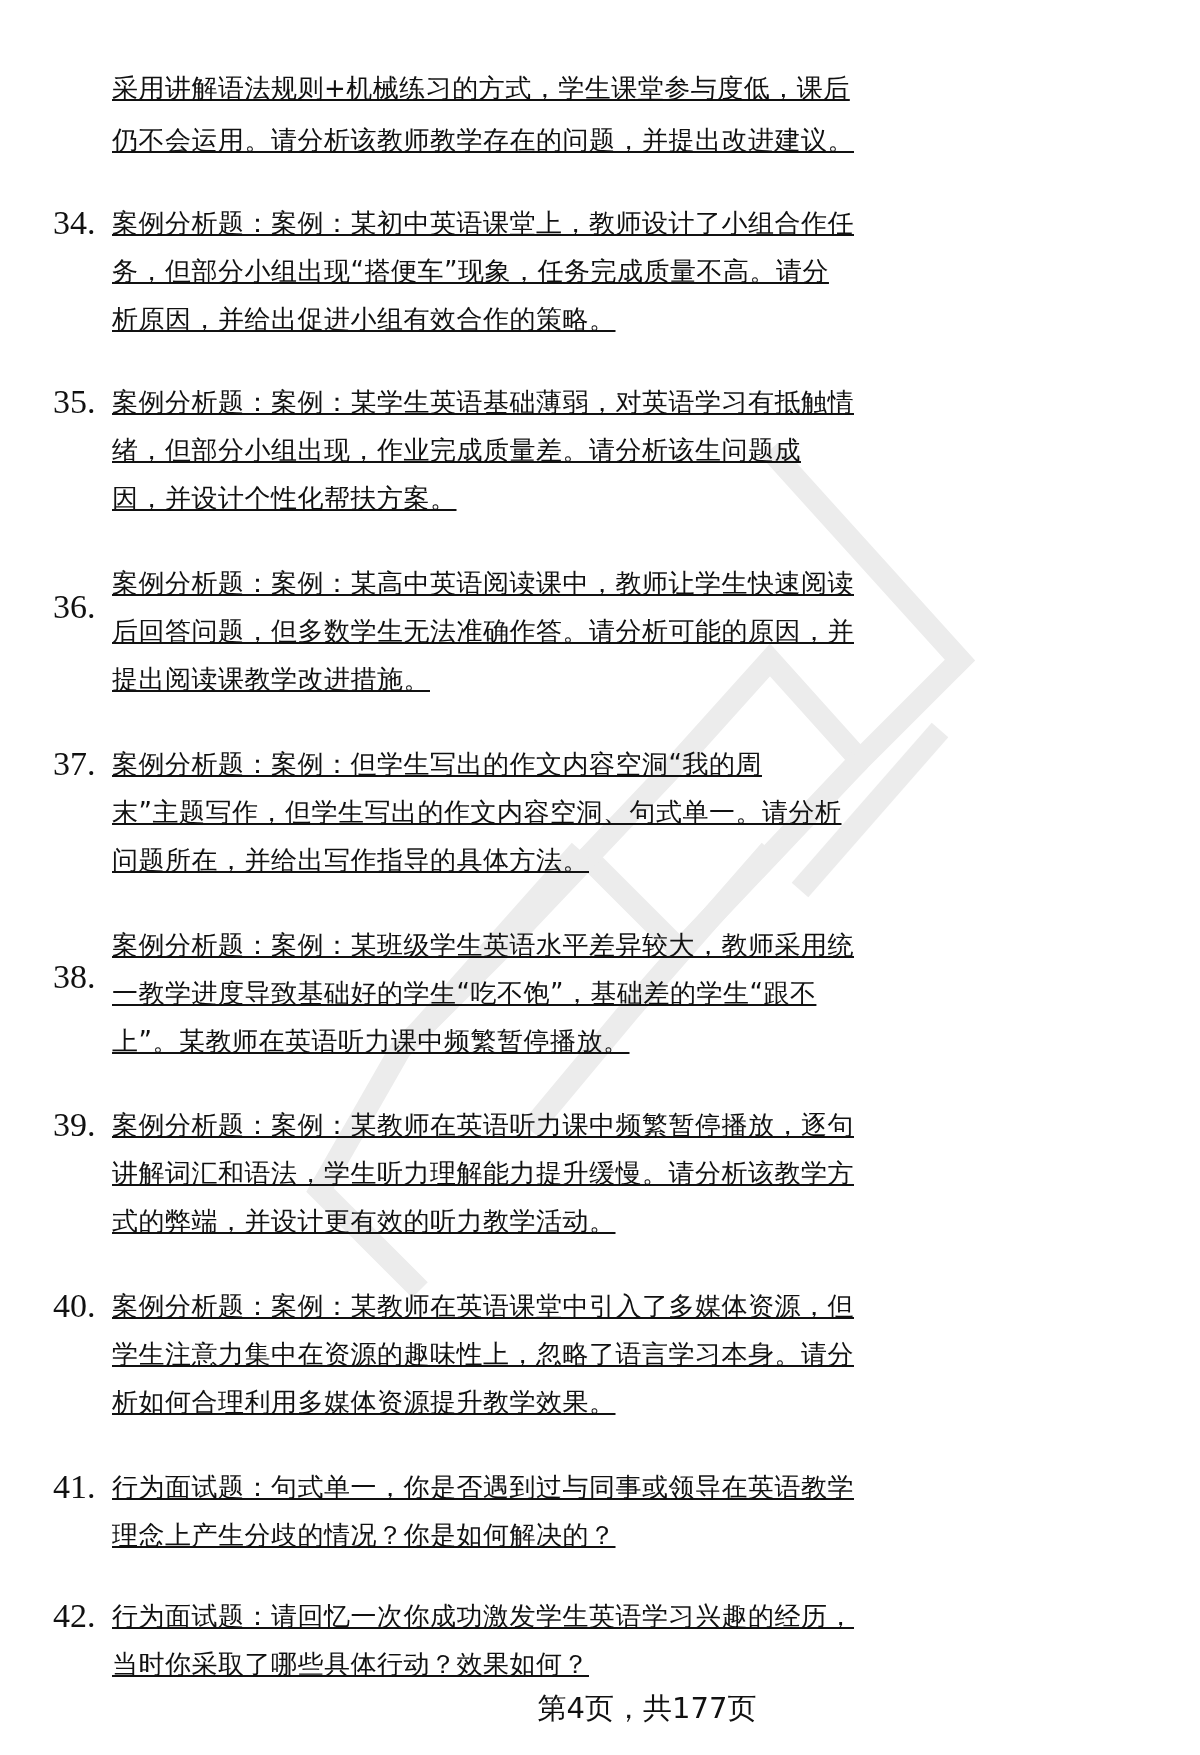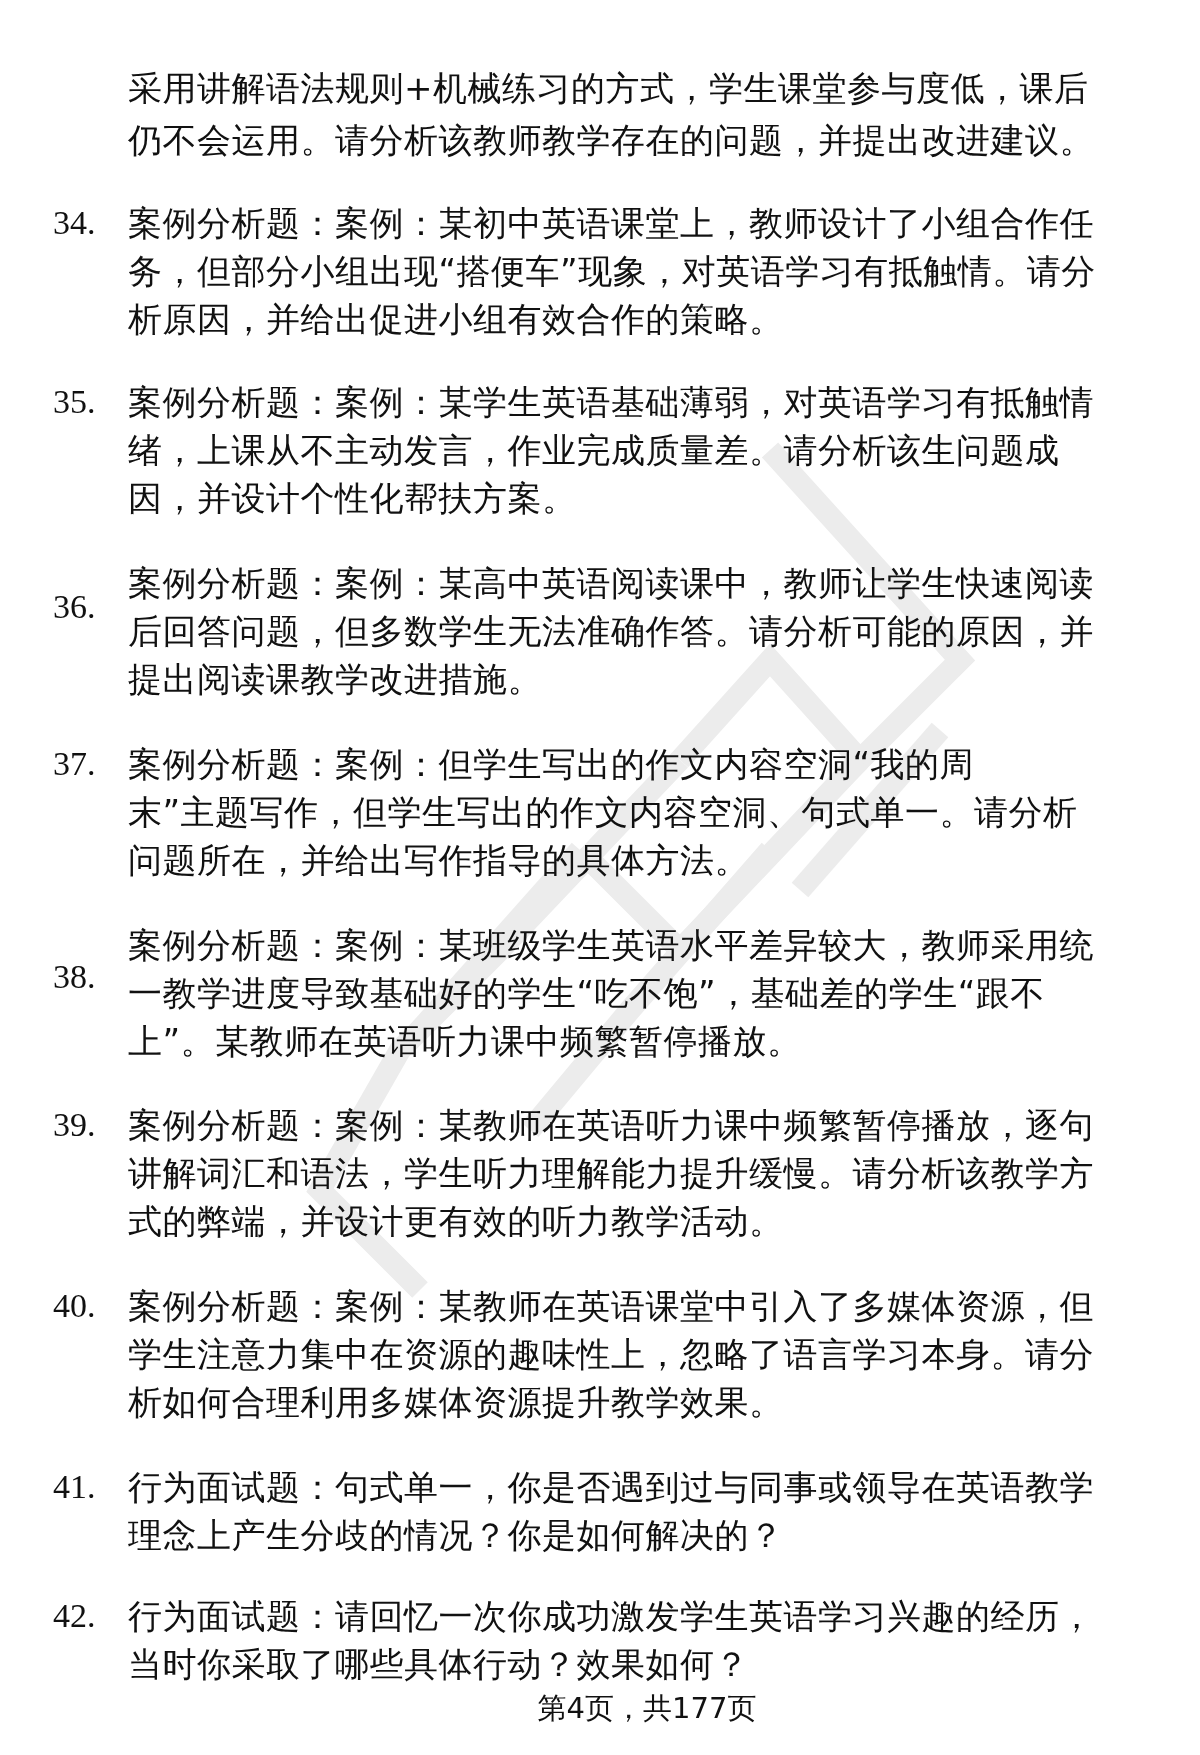--- a/index.html
+++ b/index.html
@@ -1,19 +1,19 @@
 <!DOCTYPE html>
 <html><head>
 <meta charset="utf-8">
 <style>
   html, body { margin:0; padding:0; background:#ffffff; }
   body { width:1200px; height:1755px; position:relative; overflow:hidden;
          font-family:"DejaVu Sans","Liberation Sans",sans-serif; color:#111111; }
   .watermark { position:absolute; left:300px; top:430px; width:700px; height:880px; pointer-events:none; }
-  .line { position:absolute; left:128px; font-size:34px; line-height:48px; white-space:nowrap; letter-spacing:0.5px; }
+  .line { position:absolute; left:112px; font-size:26px; line-height:48px; white-space:nowrap; letter-spacing:0.5px;text-decoration:underline; }
   .num { position:absolute; left:53px; font-size:34px; line-height:48px; white-space:nowrap;font-family:Liberation Serif, serif; }
   .footer { position:absolute; left:0; width:1200px; top:1688px; text-align:center; font-size:29px; line-height:40px;padding-left:47px; }
 </style>
 </head>
 <body>
 
 <svg class="watermark" viewBox="0 0 700 880" xmlns="http://www.w3.org/2000/svg">
   <g fill="none" stroke="#ececec" stroke-width="22" stroke-linejoin="miter">
     <path d="M470 20 L660 230 L560 330 L470 230 L380 330"></path>
     <path d="M560 330 L380 520 L280 420"></path>
@@ -27,28 +27,28 @@
 <div>
 
   <div>
     <div class="line" style="top:64px">采用讲解语法规则+机械练习的方式，学生课堂参与度低，课后</div>
     <div class="line" style="top:116px">仍不会运用。请分析该教师教学存在的问题，并提出改进建议。</div>
   </div>
 
   <div>
     <div class="num" style="top:199px">34.</div>
     <div class="line" style="top:199px">案例分析题：案例：某初中英语课堂上，教师设计了小组合作任</div>
-    <div class="line" style="top:247px">务，但部分小组出现“搭便车”现象，对英语学习有抵触情。请分</div>
+    <div class="line" style="top:247px">务，但部分小组出现“搭便车”现象，任务完成质量不高。请分</div>
     <div class="line" style="top:295px">析原因，并给出促进小组有效合作的策略。</div>
   </div>
 
   <div>
     <div class="num" style="top:378px">35.</div>
     <div class="line" style="top:378px">案例分析题：案例：某学生英语基础薄弱，对英语学习有抵触情</div>
-    <div class="line" style="top:426px">绪，上课从不主动发言，作业完成质量差。请分析该生问题成</div>
+    <div class="line" style="top:426px">绪，但部分小组出现，作业完成质量差。请分析该生问题成</div>
     <div class="line" style="top:474px">因，并设计个性化帮扶方案。</div>
   </div>
 
   <div>
     <div class="num" style="top:583px">36.</div>
     <div class="line" style="top:559px">案例分析题：案例：某高中英语阅读课中，教师让学生快速阅读</div>
     <div class="line" style="top:607px">后回答问题，但多数学生无法准确作答。请分析可能的原因，并</div>
     <div class="line" style="top:655px">提出阅读课教学改进措施。</div>
   </div>
 

